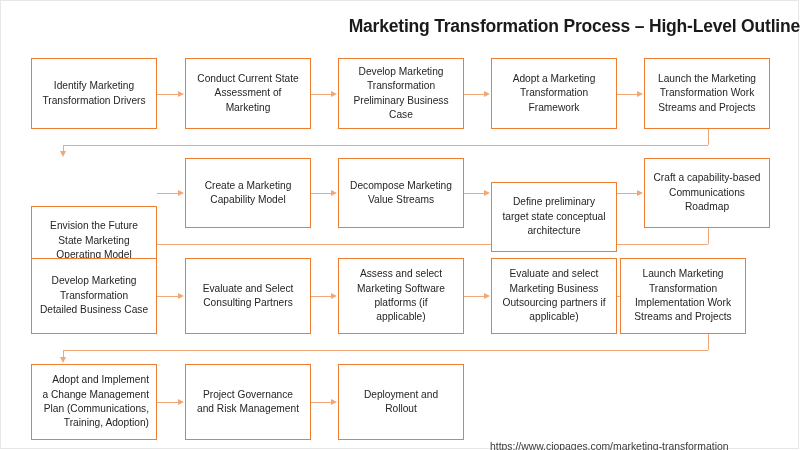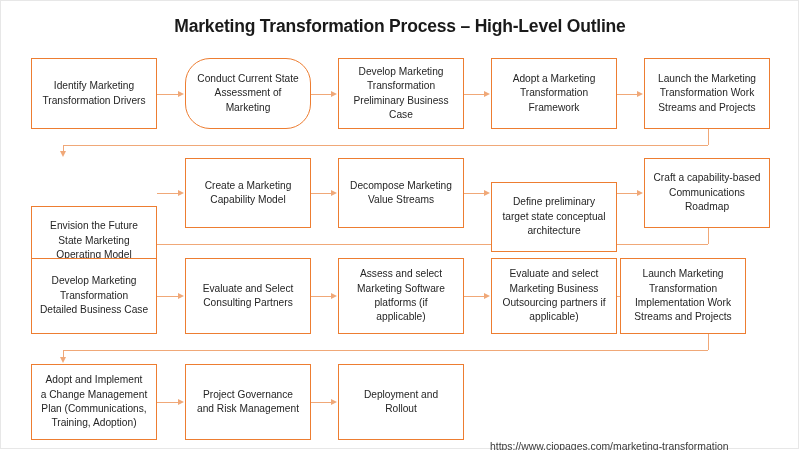--- a/index.html
+++ b/index.html
@@ -24,21 +24,21 @@
     border:1px solid #e7e7e7;
     box-sizing:border-box;
     pointer-events:none;
   }
 
   
   .title{
     position:absolute;
     left:0; top:16px;
     width:800px;
-    text-align:center;
+    text-align:right;
     font-size:17.5px;
     font-weight:bold;
     color:#1a1a1a;
     letter-spacing:-0.2px;
     font-family:"Liberation Sans", sans-serif;
   }
 
   
   .node{
     position:absolute;
@@ -150,21 +150,21 @@
       <div class="wrap-seg wrap-h" style="left: 63px; top: 350px; width: 645px;"></div>
       <div class="wrap-seg wrap-v-left" style="left: 63px; top: 350px; height: 8px;"></div>
       <div class="conn-head down" style="left: 60px; top: 357px;"></div>
     </div>
 
   <div id="nodes">
       <div class="node" style="left: 31px; top: 58px; width: 126px; height: 71px; align-items: center;">
         <span class="label">Identify Marketing
 Transformation Drivers</span>
       </div>
-      <div class="node" style="left: 185px; top: 58px; width: 126px; height: 71px; border-radius: 25px;">
+      <div class="node" style="left: 185px; top: 58px; width: 126px; height: 71px;">
         <span class="label">Conduct Current State
 Assessment of
 Marketing</span>
       </div>
       <div class="node" style="left: 338px; top: 58px; width: 126px; height: 71px;">
         <span class="label">Develop Marketing
 Transformation
 Preliminary Business
 Case</span>
       </div>
@@ -221,21 +221,21 @@
 Marketing Business
 Outsourcing partners if
 applicable)</span>
       </div>
       <div class="node" style="left: 620px; top: 258px; width: 126px; height: 76px;">
         <span class="label">Launch Marketing
 Transformation
 Implementation Work
 Streams and Projects</span>
       </div>
-      <div class="node" style="left: 31px; top: 364px; width: 126px; height: 76px;">
+      <div class="node" style="left: 31px; top: 364px; width: 126px; height: 76px; text-align: right;">
         <span class="label">Adopt and Implement
 a Change Management
 Plan (Communications,
 Training, Adoption)</span>
       </div>
       <div class="node" style="left: 185px; top: 364px; width: 126px; height: 76px;">
         <span class="label">Project Governance
 and Risk Management</span>
       </div>
       <div class="node" style="left: 338px; top: 364px; width: 126px; height: 76px;">

